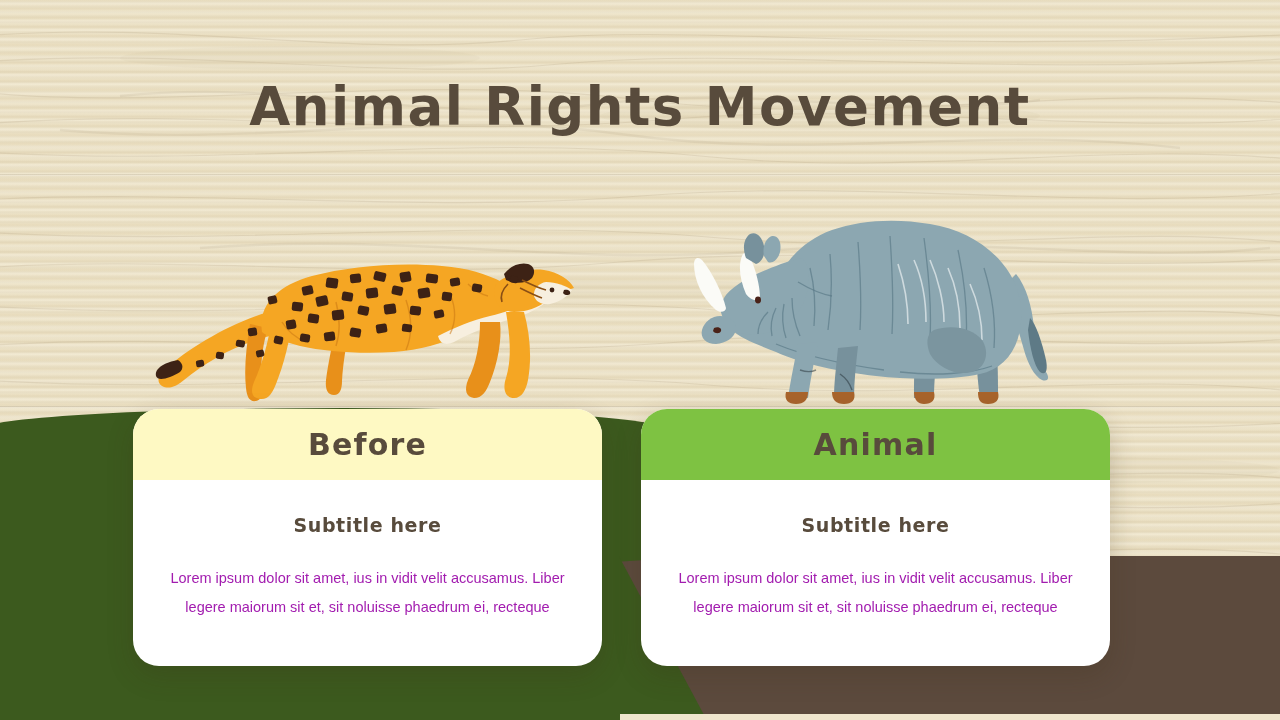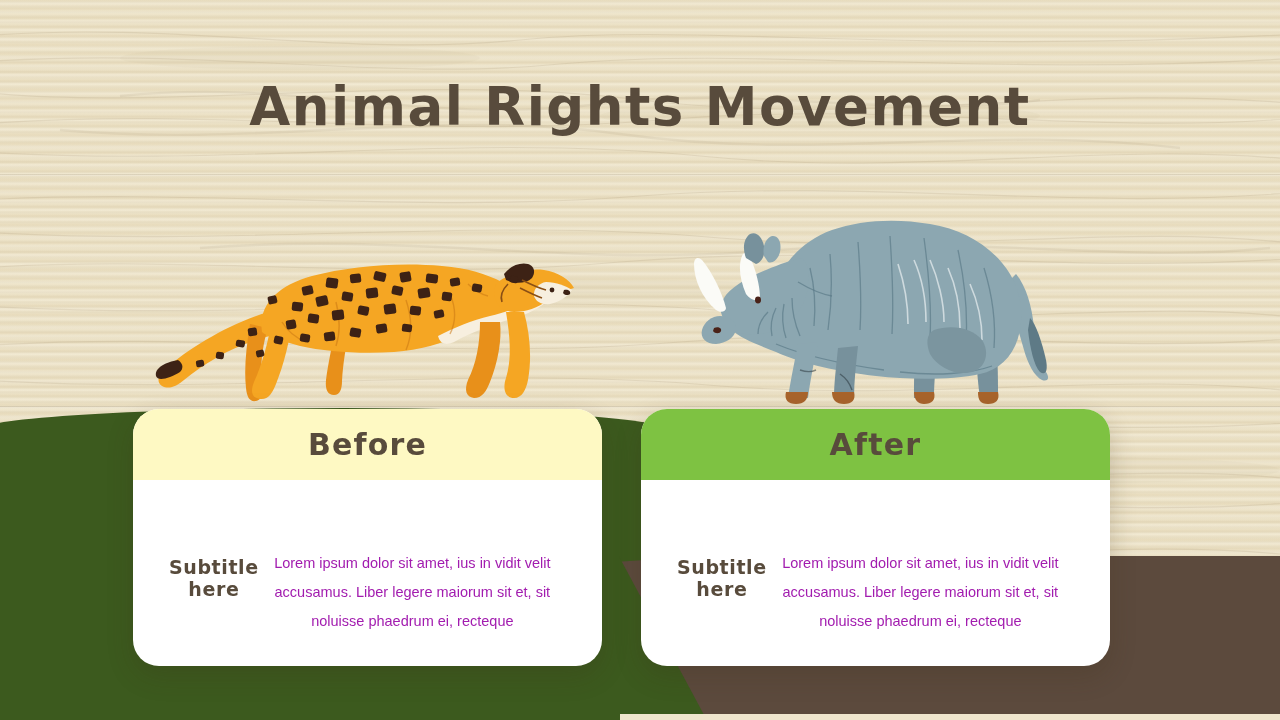--- a/index.html
+++ b/index.html
@@ -98,21 +98,21 @@
   #card-after  .card-head { background:#7ec242; }
 
   .card-head-label {
     font-family:"DejaVu Sans", sans-serif;
     font-weight:700; font-size:30px; letter-spacing:1.2px;
     color:#584b3c;
   }
 
   .card-body {
     flex:1; padding:34px 36px 24px;
-    display:flex; align-items:center;
+    display:flex; flex-direction:column; align-items:center;
   }
   .card-subtitle {
     font-family:"DejaVu Sans", sans-serif;
     font-weight:700; font-size:19px; letter-spacing:.6px;
     color:#584b3c; text-align:center;
   }
   .card-text {
     margin-top:28px;
     font-size:14.5px; line-height:29px;
     color:#a21caf; text-align:center;
@@ -347,21 +347,21 @@
       <span class="card-head-label">Before</span>
     </div>
     <div class="card-body">
       <div class="card-subtitle">Subtitle here</div>
       <div class="card-text">Lorem ipsum dolor sit amet, ius in vidit velit accusamus. Liber legere maiorum sit et, sit noluisse phaedrum ei, recteque</div>
     </div>
   </div>
 
   <div class="card" id="card-after">
     <div class="card-head">
-      <span class="card-head-label">After</span>
+      <span class="card-head-label">Animal</span>
     </div>
     <div class="card-body">
       <div class="card-subtitle">Subtitle here</div>
       <div class="card-text">Lorem ipsum dolor sit amet, ius in vidit velit accusamus. Liber legere maiorum sit et, sit noluisse phaedrum ei, recteque</div>
     </div>
   </div>
 
 </div>
 
 </body></html>

